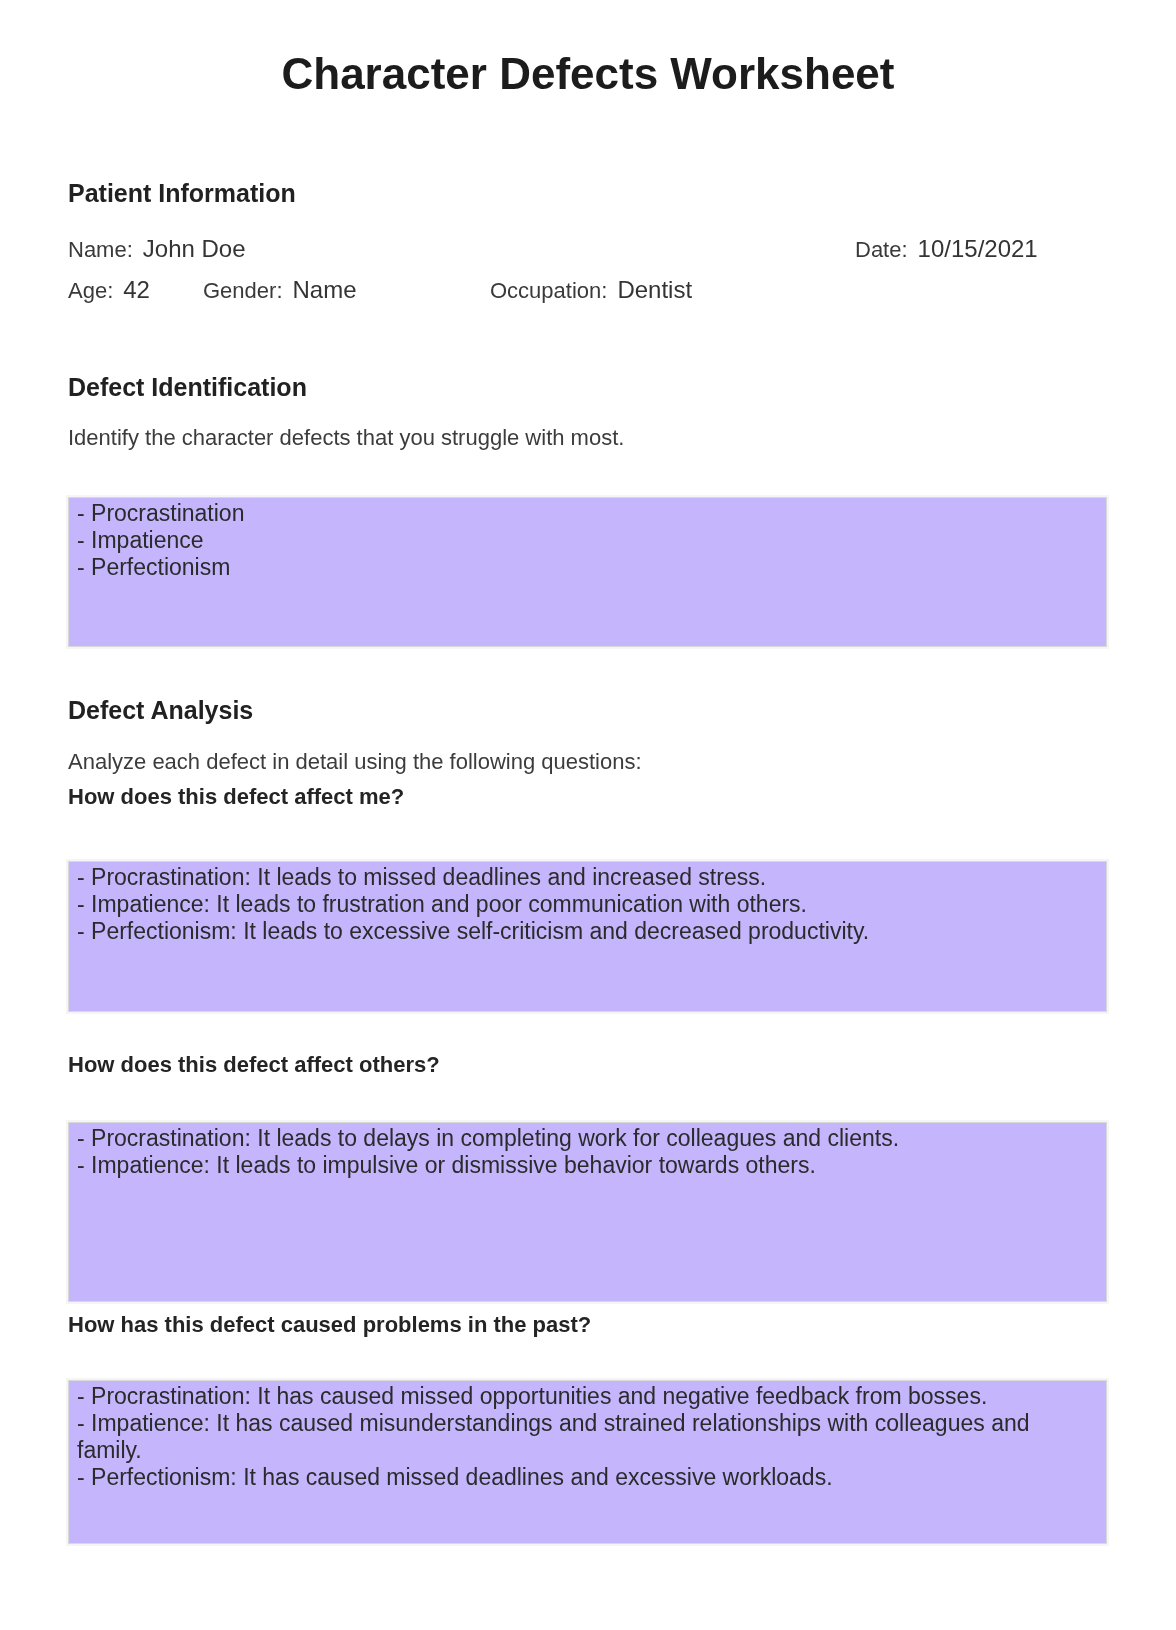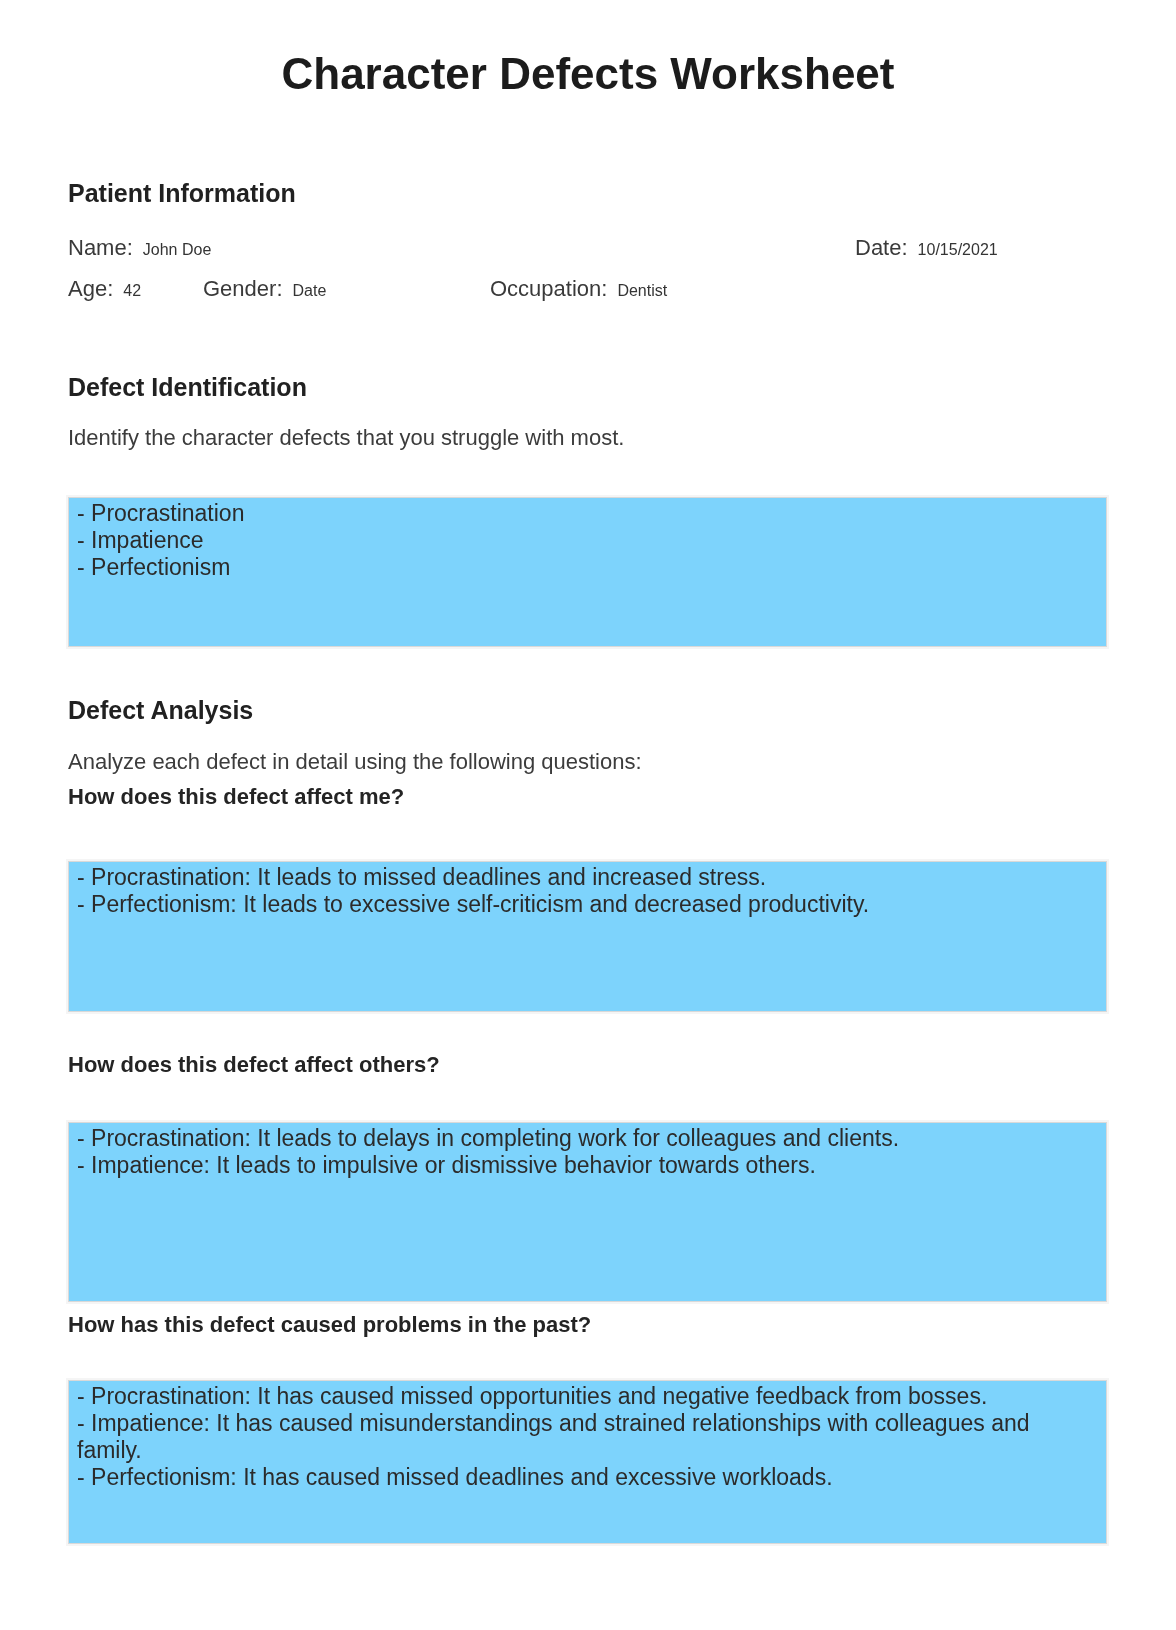--- a/index.html
+++ b/index.html
@@ -31,26 +31,26 @@
     color: #3c3c3c;
   }
   .q {
     left: 68px;
     font-size: 22px; line-height: 26px; font-weight: bold;
     color: #242424;
   }
   .row { left: 68px; right: 69px; height: 30px; }
   .field { position: absolute; top: 0; white-space: nowrap; }
   .label { font-size: 22px; color: #3a3a3a; }
-  .value { font-size: 16px; color: #343434; margin-left: 10px; }
+  .value { font-size: 24px; color: #343434; margin-left: 10px; }
 
   .answer-box {
     left: 68px; width: 1039px;
     box-sizing: border-box;
-    background: #7dd3fc;
+    background: #c4b5fd;
     border: 1px solid #d9d9d9;
     box-shadow: 0 0 0 2px #f5f5f5;
     padding: 2px 20px 8px 8px;
     font-size: 23px; line-height: 27px;
     color: #2b2b2b;
   }
   .ans-line { min-height: 27px; }
 
   
   .t-patient   { top: 178px; text-align: right; }
@@ -91,21 +91,21 @@
     <div class="field f-date">
       <span class="label">Date:</span><span class="value">10/15/2021</span>
     </div>
   </div>
 
   <div class="abs row t-agerow">
     <div class="field f-age">
       <span class="label">Age:</span><span class="value">42</span>
     </div>
     <div class="field f-gender">
-      <span class="label">Gender:</span><span class="value">Date</span>
+      <span class="label">Gender:</span><span class="value">Name</span>
     </div>
     <div class="field f-occupation">
       <span class="label">Occupation:</span><span class="value">Dentist</span>
     </div>
   </div>
 
   <div class="abs h2 t-defid">Defect Identification</div>
   <div class="abs prompt t-idprompt">Identify the character defects that you struggle with most.</div>
 
   <div class="abs answer-box t-box1">
@@ -113,20 +113,21 @@
     <div class="ans-line">- Impatience</div>
     <div class="ans-line">- Perfectionism</div>
   </div>
 
   <div class="abs h2 t-defan">Defect Analysis</div>
   <div class="abs prompt t-anprompt">Analyze each defect in detail using the following questions:</div>
 
   <div class="abs q t-q1">How does this defect affect me?</div>
   <div class="abs answer-box t-box2">
     <div class="ans-line">- Procrastination: It leads to missed deadlines and increased stress.</div>
+    <div class="ans-line">- Impatience: It leads to frustration and poor communication with others.</div>
     <div class="ans-line">- Perfectionism: It leads to excessive self-criticism and decreased productivity.</div>
   </div>
 
   <div class="abs q t-q2">How does this defect affect others?</div>
   <div class="abs answer-box t-box3">
     <div class="ans-line">- Procrastination: It leads to delays in completing work for colleagues and clients.</div>
     <div class="ans-line">- Impatience: It leads to impulsive or dismissive behavior towards others.</div>
   </div>
 
   <div class="abs q t-q3">How has this defect caused problems in the past?</div>

